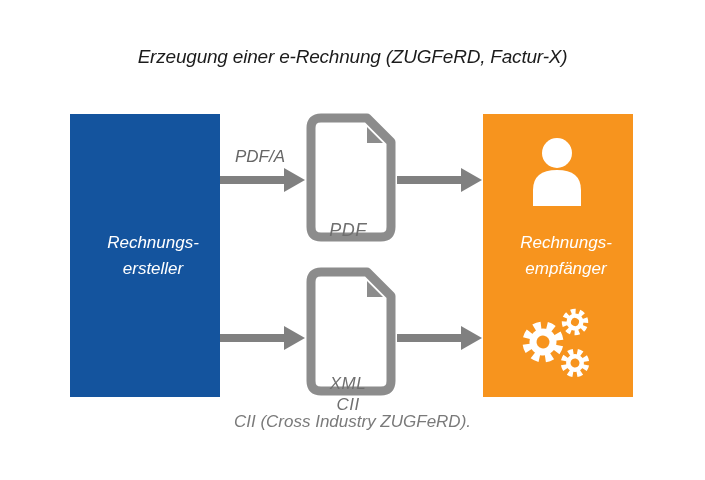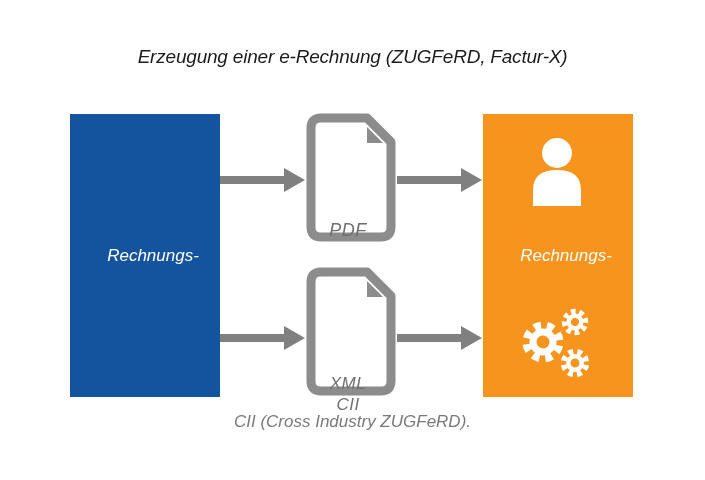--- a/index.html
+++ b/index.html
@@ -120,26 +120,28 @@
 </head>
 <body>
 
 <div class="canvas">
 
   <div class="title">Erzeugung einer e-Rechnung (ZUGFeRD, Factur-X)</div>
 
   <div class="node-box sender">
     <div class="node-label">
       <div>Rechnungs-</div>
+      <div>ersteller</div>
     </div>
   </div>
 
   <div class="node-box receiver">
     <div class="node-label">
       <div>Rechnungs-</div>
+      <div>empfänger</div>
     </div>
   </div>
 
   <svg class="person-svg" width="60" height="74" viewBox="0 0 60 74">
     <circle class="icon-white-fill" cx="30" cy="21" r="15"></circle>
     <path class="icon-white-fill" d="M 6 74 V 58 Q 6 38 30 38 Q 54 38 54 58 V 74 Q 54 74 50 74 H 10 Q 6 74 6 74 Z"></path>
   </svg>
 
   <svg class="gears-svg" width="85" height="95" viewBox="0 0 85 95">
     <g transform="rotate(12 28 47)">
@@ -186,16 +188,17 @@
     <g>
       <rect class="arrow-shaft" x="220" y="334" width="66" height="8"></rect>
       <polygon class="arrow-head" points="284,326 305,338 284,350"></polygon>
     </g>
     <g>
       <rect class="arrow-shaft" x="397" y="334" width="66" height="8"></rect>
       <polygon class="arrow-head" points="461,326 482,338 461,350"></polygon>
     </g>
   </svg>
 
+  <div class="arrow-caption">PDF/A</div>
 
   <div class="footer-caption">CII (Cross Industry ZUGFeRD).</div>
 
 </div>
 
 </body></html>

